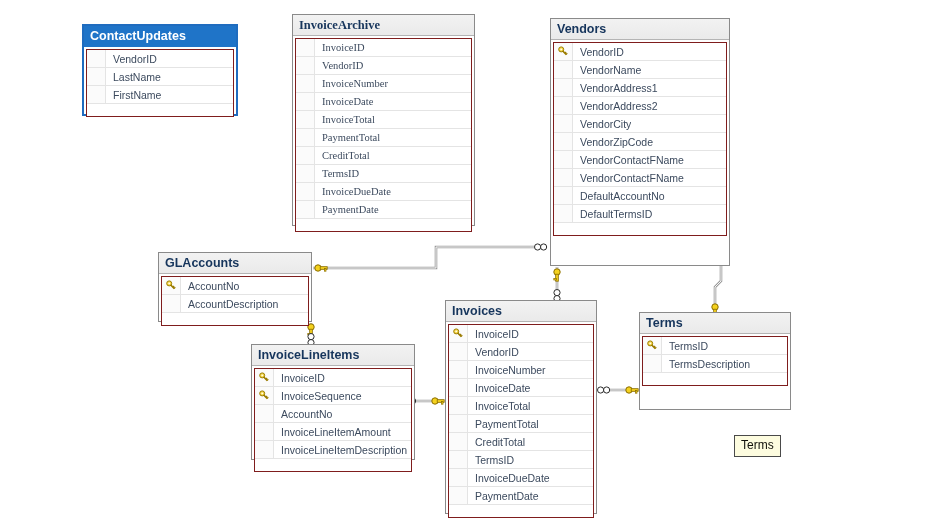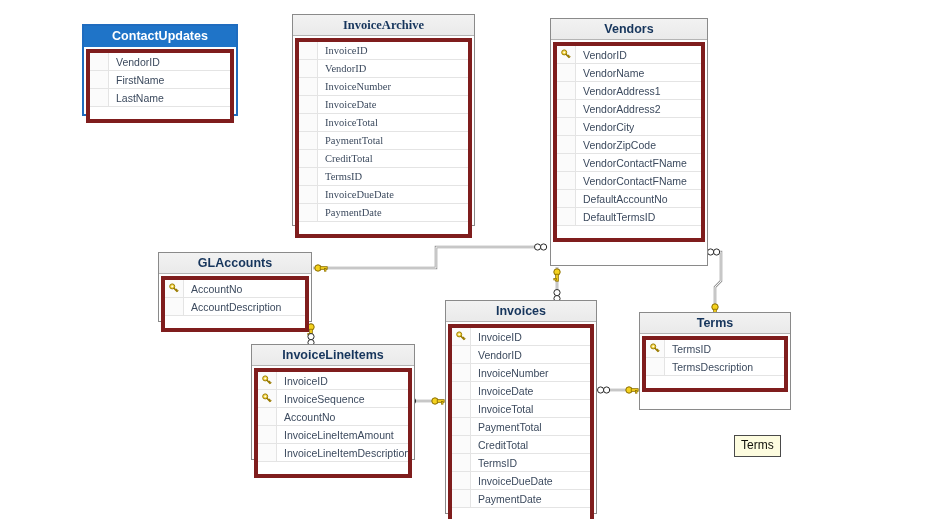--- a/index.html
+++ b/index.html
@@ -15,21 +15,20 @@
     overflow: hidden;
     font-family: "Liberation Sans", sans-serif;
     -webkit-font-smoothing: antialiased;
   }
   #canvas {
     position: absolute;
     left: 0; top: 0;
     width: 930px;
     height: 519px;
     background: #ffffff;
-    text-align: center;
   }
   
   #connectors {
     position: absolute;
     left: 0; top: 0;
     width: 930px;
     height: 519px;
     pointer-events: none;
   }
   
@@ -57,21 +56,21 @@
     overflow: hidden;
   }
   .entity.selected .entity-header {
     color: #ffffff;
     background: #1f74c8;
     border-bottom: 1px solid #1f74c8;
   }
   .entity-body {
     box-sizing: border-box;
     margin: 2px;
-    border: 4px solid #7f1d1d;
+    border: 1px solid #7f1d1d;
     background: #ffffff;
     overflow: hidden;
   }
   .row {
     box-sizing: border-box;
     display: flex;
     align-items: center;
     height: 18px;
     border-bottom: 1px solid #e4e4e4;
     background: #ffffff;
@@ -188,25 +187,25 @@
   <div id="entity-layer">
       <div class="entity selected" style="left: 82px; top: 24px; width: 156px; height: 92px;">
         <div class="entity-header">ContactUpdates</div>
         <div class="entity-body">
           <div class="row">
             <div class="gutter"></div>
             <div class="field">VendorID</div>
           </div>
           <div class="row">
             <div class="gutter"></div>
+            <div class="field">LastName</div>
+          </div>
+          <div class="row">
+            <div class="gutter"></div>
             <div class="field">FirstName</div>
-          </div>
-          <div class="row">
-            <div class="gutter"></div>
-            <div class="field">LastName</div>
           </div>
           <div class="filler"></div>
         </div>
       </div>
       <div class="entity" style="left: 292px; top: 14px; width: 183px; height: 212px; font-family: Liberation Serif, serif;">
         <div class="entity-header">InvoiceArchive</div>
         <div class="entity-body">
           <div class="row">
             <div class="gutter"></div>
             <div class="field">InvoiceID</div>
@@ -243,21 +242,21 @@
             <div class="gutter"></div>
             <div class="field">InvoiceDueDate</div>
           </div>
           <div class="row">
             <div class="gutter"></div>
             <div class="field">PaymentDate</div>
           </div>
           <div class="filler"></div>
         </div>
       </div>
-      <div class="entity" style="left: 550px; top: 18px; width: 158px; height: 248px;">
+      <div class="entity" style="left: 550px; top: 18px; width: 180px; height: 248px;">
         <div class="entity-header">Vendors</div>
         <div class="entity-body">
           <div class="row">
             <div class="gutter">
               <svg class="key-icon" viewBox="0 0 11 11">
                 <circle cx="3.2" cy="3.4" r="2.5" fill="#f7d94c" stroke="#9a7b00" stroke-width="1"></circle>
                 <circle cx="3.2" cy="3.4" r="0.8" fill="#ffffff"></circle>
                 <path d="M4.6 4.9 L8.4 8.7" stroke="#9a7b00" stroke-width="1.6" fill="none"></path>
                 <path d="M6.9 7.2 L8.1 6.0" stroke="#9a7b00" stroke-width="1.3" fill="none"></path>
                 <path d="M8.1 8.4 L9.3 7.2" stroke="#9a7b00" stroke-width="1.3" fill="none"></path>

